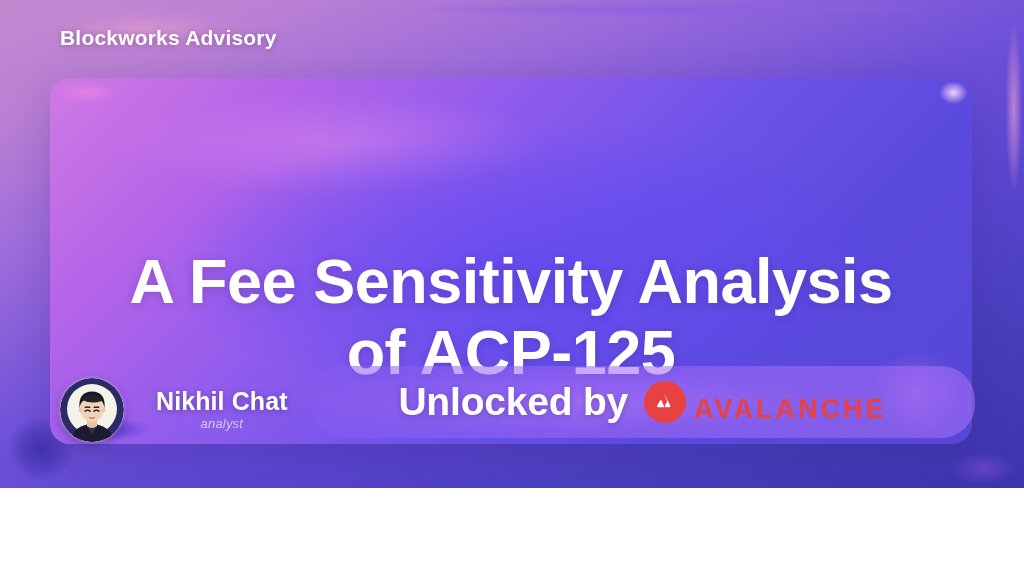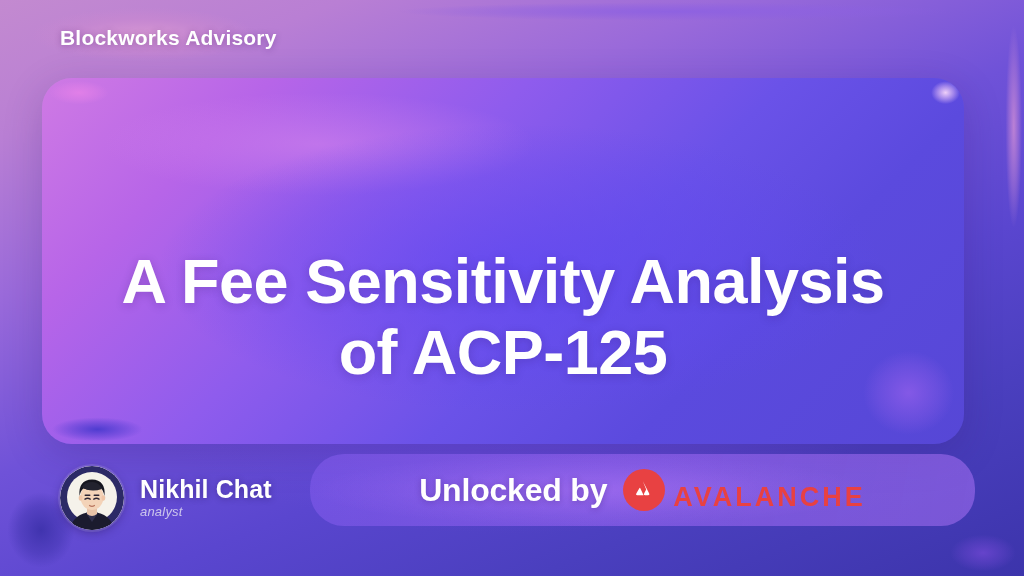--- a/index.html
+++ b/index.html
@@ -7,21 +7,21 @@
 
   html, body {
     width:1024px; height:576px;
     overflow:hidden;
     font-family:"Liberation Sans", sans-serif;
   }
 
   
   .canvas{
     position:relative;
-    width:1024px; height:576px;
+    width:1024px; height:488px;
     background:#7b4fd0;
     overflow:hidden;
   }
 
   
   .bg-layer{ position:absolute; inset:0; }
 
   .bg-base{
     background:
       linear-gradient(158deg,
@@ -66,23 +66,23 @@
     font-weight:700;
     letter-spacing:0.2px;
     color:#ffffff;
     text-shadow:0 1px 6px rgba(60,20,100,0.35);
     white-space:nowrap;
   }
 
   
   .hero-card{
     position:absolute;
-    left:42px; top:78px;
+    left:50px; top:78px;
     width:922px; height:366px;
-    border-radius:30px;
+    border-radius:20px;
     overflow:hidden;
     box-shadow:0 10px 38px rgba(54,25,110,0.22);
   }
   .hero-card-bg{ position:absolute; inset:0; }
   .hc-base{
     background:linear-gradient(135deg,
       #cf7ae4 0%,
       #b765e8 18%,
       #8f5ced 38%,
       #6a52e8 58%,
@@ -133,21 +133,22 @@
     left:0; right:0; bottom:0;
     height:132px;
   }
 
   
   .author{
     position:absolute;
     left:60px; top:22px;
     display:flex;
     align-items:center;
-    gap:16px;
+    gap:32px;
+    text-align:center;
   }
   .avatar{
     width:64px; height:64px;
     border-radius:50%;
     overflow:hidden;
     background:#f4f1ea;
     box-shadow:0 0 0 2px rgba(255,255,255,0.12), 0 3px 10px rgba(28,12,70,0.35);
     flex:0 0 auto;
     position:relative;
   }
@@ -181,21 +182,21 @@
     border-radius:34px;
     background:
       radial-gradient(closest-side at 42% 50%, rgba(176,118,246,0.55) 0%, rgba(176,118,246,0.12) 70%, rgba(176,118,246,0) 100%),
       linear-gradient(100deg, rgba(132,92,238,0.55) 0%, rgba(158,104,246,0.55) 45%, rgba(178,118,250,0.5) 100%);
     display:flex;
     align-items:center;
     justify-content:center;
     gap:16px;
   }
   .sponsor-label{
-    font-size:32px;
+    font-size:39px;
     font-weight:700;
     color:#ffffff;
     letter-spacing:-0.2px;
     text-shadow:0 1px 6px rgba(40,16,92,0.3);
     white-space:nowrap;
   }
   .sponsor-logo{
     display:flex;
     align-items:flex-end;
     gap:8px;

